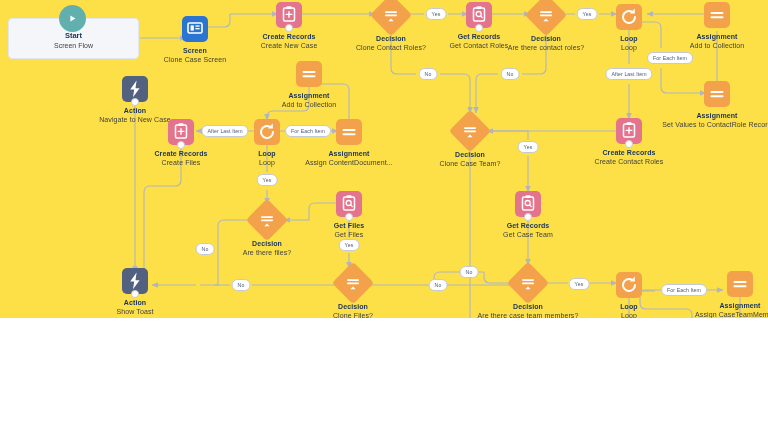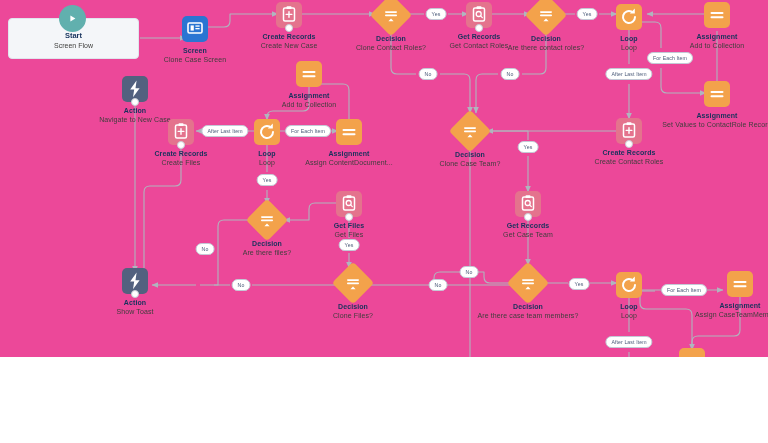--- a/index.html
+++ b/index.html
@@ -3,22 +3,22 @@
 <meta charset="utf-8">
 <style>
   html, body {
     margin: 0;
     padding: 0;
     background: #ffffff;
   }
   #canvas {
     position: relative;
     width: 768px;
-    height: 357px;
-    background: #ec4899;
+    height: 318px;
+    background: #fde047;
     font-family: "Liberation Sans", sans-serif;
     overflow: hidden;
   }
   #wires {
     position: absolute;
     left: 0; top: 0;
     width: 768px; height: 443px;
     pointer-events: none;
   }
   .node {

